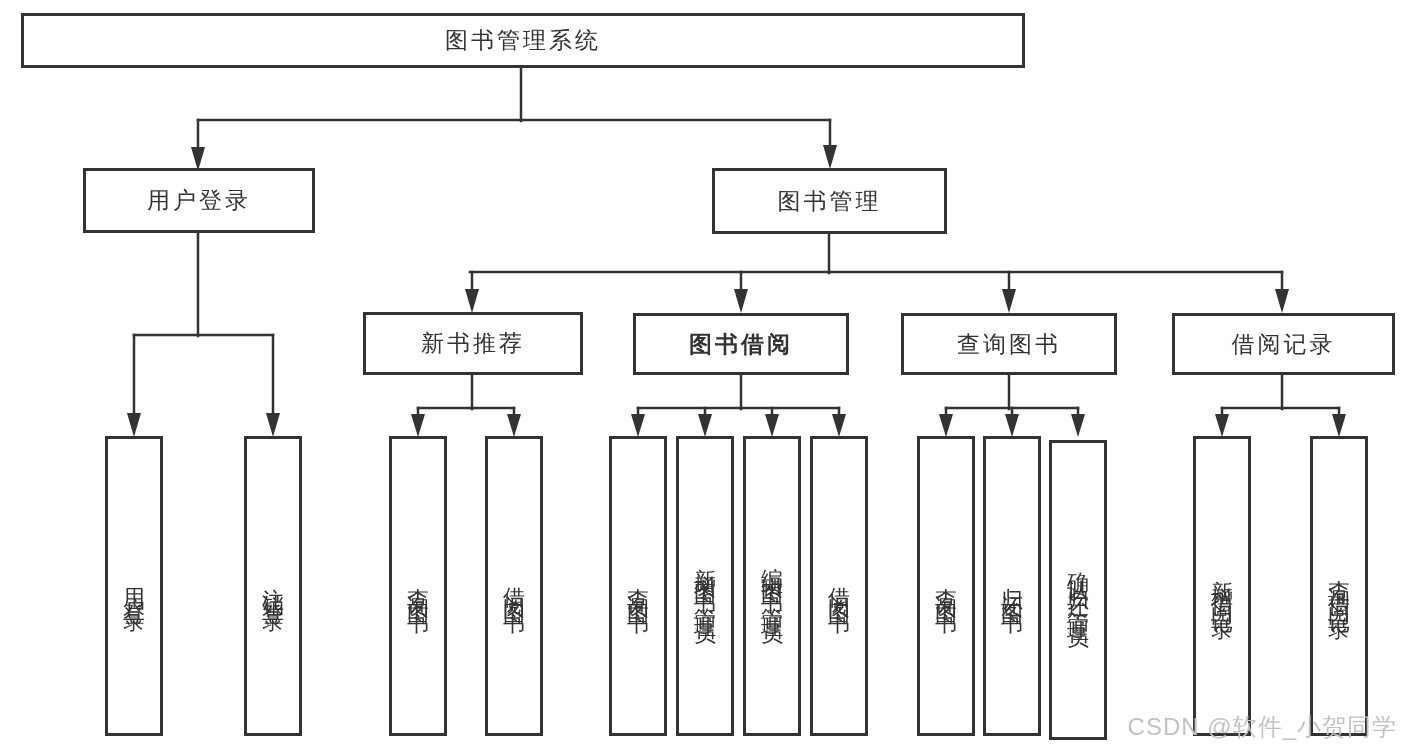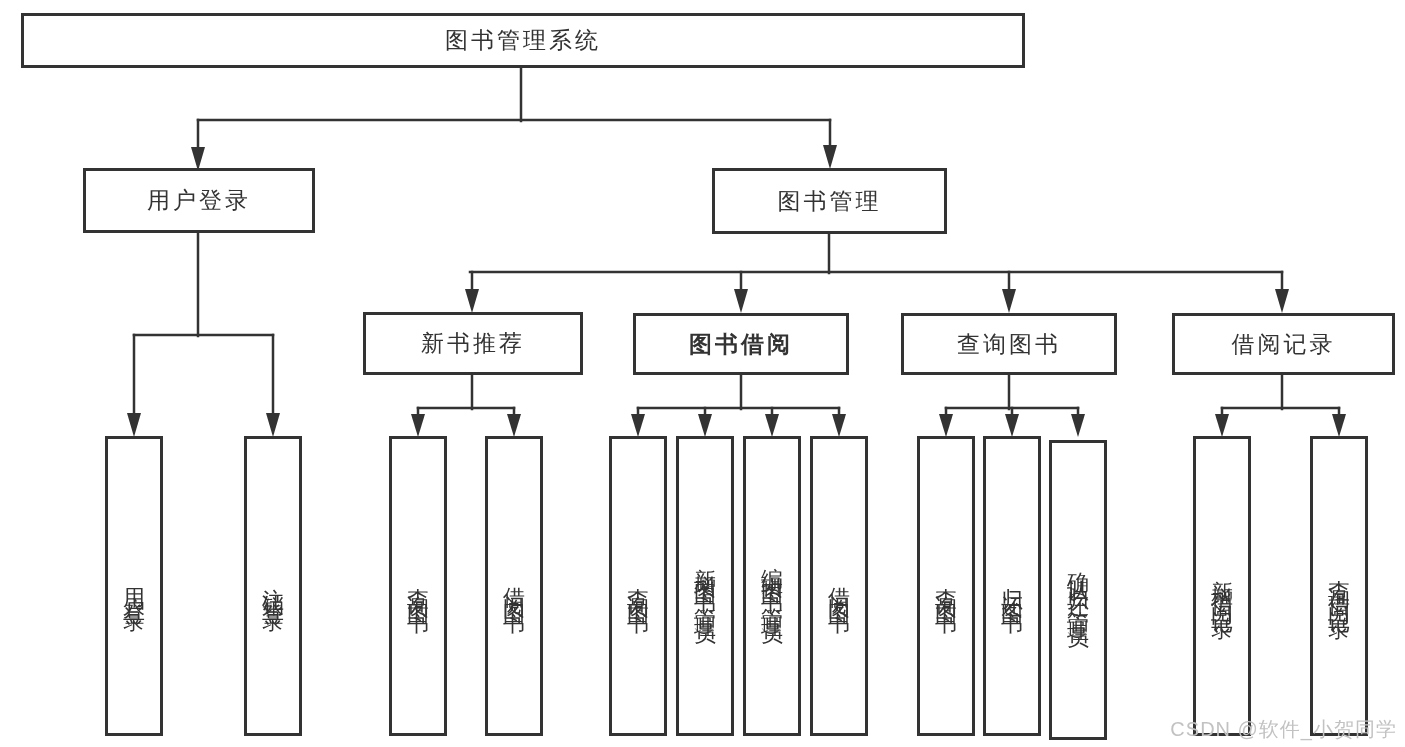--- a/index.html
+++ b/index.html
@@ -40,21 +40,21 @@
     text-orientation: mixed;
     font-size: 22px;
     letter-spacing: 8px;
     line-height: 1;
     color: #333333;
   }
   .watermark {
     position: absolute;
     right: 8px;
     bottom: 4px;
-    font-size: 20px;
+    font-size: 24px;
     letter-spacing: 1px;
     color: #c2c2c2;
     white-space: nowrap;
   }
 </style>
 </head>
 <body>
 
 <div class="canvas">
 

